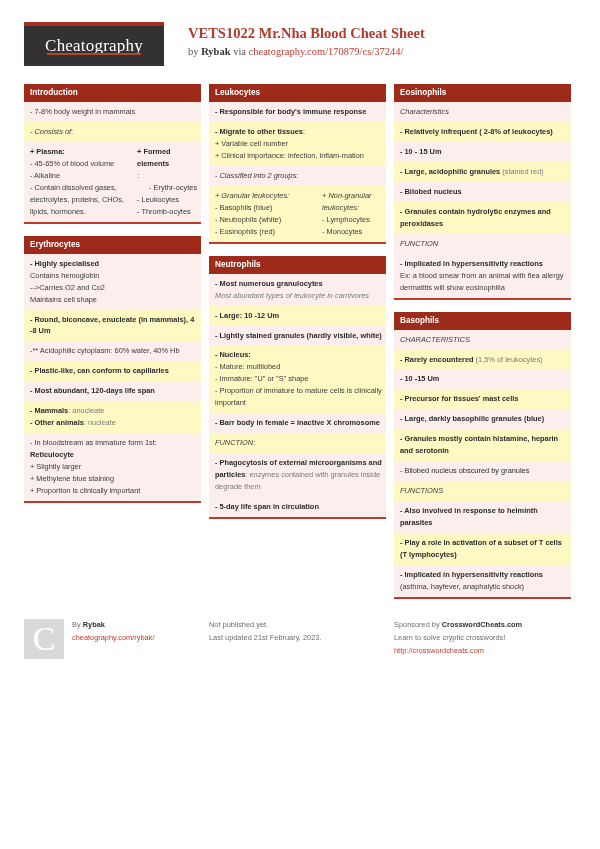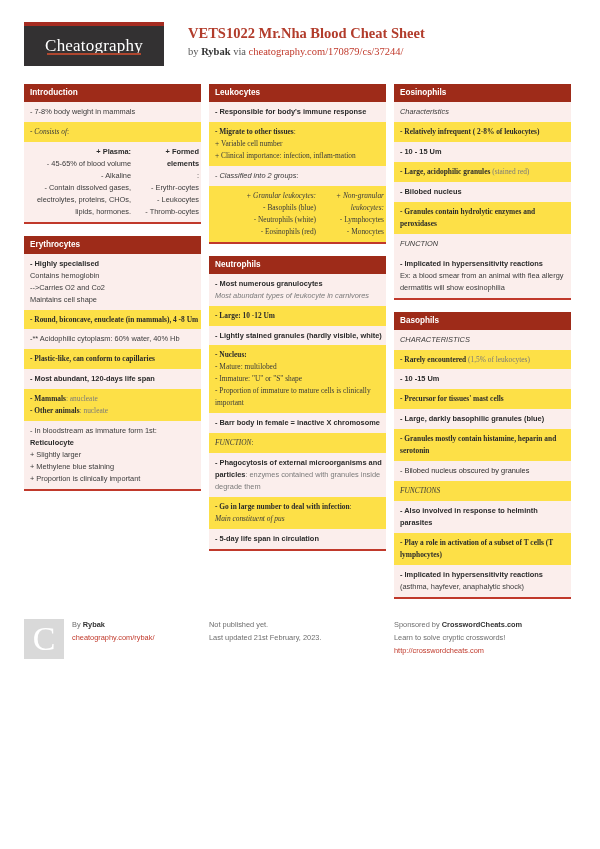--- a/index.html
+++ b/index.html
@@ -102,28 +102,28 @@
     padding: 4px 5px 4px 6px;
     line-height: 1.2;
   }
   .row {
     padding: 4px 2px 4px 6px;
     font-size: 7.4px;
     line-height: 1.62;
     color: #3a3a3a;
   }
   .row.shade { background: #fbeeec; }
-  .row.plain { background: #fde047; font-family: Liberation Serif, serif; }
+  .row.plain { background: #fef9c3; }
 
   
   .split {
     display: flex;
     gap: 6px;
   }
-  .split > div { flex: 1 1 0; min-width: 0; text-align: right; }
+  .split > div { flex: 1 1 0; min-width: 0; }
   .split.narrow-right > div:first-child { flex: 1 1 62%; }
   .split.narrow-right > div:last-child  { flex: 1 1 38%; }
 
   .line { display: block; }
 
   
   .footer {
     display: flex;
     gap: 8px;
     margin-top: 6px;
@@ -244,22 +244,20 @@
 </span><span style="font-style: italic; color: rgb(122, 122, 122); white-space: pre-wrap;">Most abundant types of leukocyte in carnivores</span></div>
           <div class="row plain"><span style="font-weight: bold; color: rgb(43, 43, 43); white-space: pre-wrap;">- Large: 10 -12 Um</span></div>
           <div class="row shade"><span style="font-weight: bold; color: rgb(43, 43, 43); white-space: pre-wrap;">- Lightly stained granules (hardly visible, white)</span></div>
           <div class="row plain"><span style="font-weight: bold; color: rgb(43, 43, 43); white-space: pre-wrap;">- Nucleus:</span><span style="white-space: pre-wrap;">
 - Mature: multilobed
 - Immature: "U" or "S" shape
 - Proportion of immature to mature cells is clinically important</span></div>
           <div class="row shade"><span style="font-weight: bold; color: rgb(43, 43, 43); white-space: pre-wrap;">- Barr body in female = inactive X chromosome</span></div>
           <div class="row plain"><span style="font-style: italic; white-space: pre-wrap;">FUNCTION</span><span style="white-space: pre-wrap;">:</span></div>
           <div class="row shade"><span style="font-weight: bold; color: rgb(43, 43, 43); white-space: pre-wrap;">- Phagocytosis of external microorganisms and particles</span><span style="color: rgb(122, 122, 122); white-space: pre-wrap;">: enzymes contained with granules inside degrade them</span></div>
-          <div class="row plain"><span style="font-weight: bold; color: rgb(43, 43, 43); white-space: pre-wrap;">- Go in large number to deal with infection</span><span style="white-space: pre-wrap;">:
-</span><span style="font-style: italic; white-space: pre-wrap;">Main constituent of pus</span></div>
           <div class="row shade"><span style="font-weight: bold; color: rgb(43, 43, 43); white-space: pre-wrap;">- 5-day life span in circulation</span></div>
         </div>
       </div>
       <div class="col">
         <div class="card">
           <div class="card-title">Eosinophils</div>
           <div class="row shade"><span style="font-style: italic; white-space: pre-wrap;">Characteristics</span></div>
           <div class="row plain"><span style="font-weight: bold; color: rgb(43, 43, 43); white-space: pre-wrap;">- Relatively infrequent ( 2-8% of leukocytes)</span></div>
           <div class="row shade"><span style="font-weight: bold; color: rgb(43, 43, 43); white-space: pre-wrap;">- 10 - 15 Um</span></div>
           <div class="row plain"><span style="font-weight: bold; color: rgb(43, 43, 43); white-space: pre-wrap;">- Large, acidophilic granules</span><span style="color: rgb(122, 122, 122); white-space: pre-wrap;"> (stained red)</span></div>

